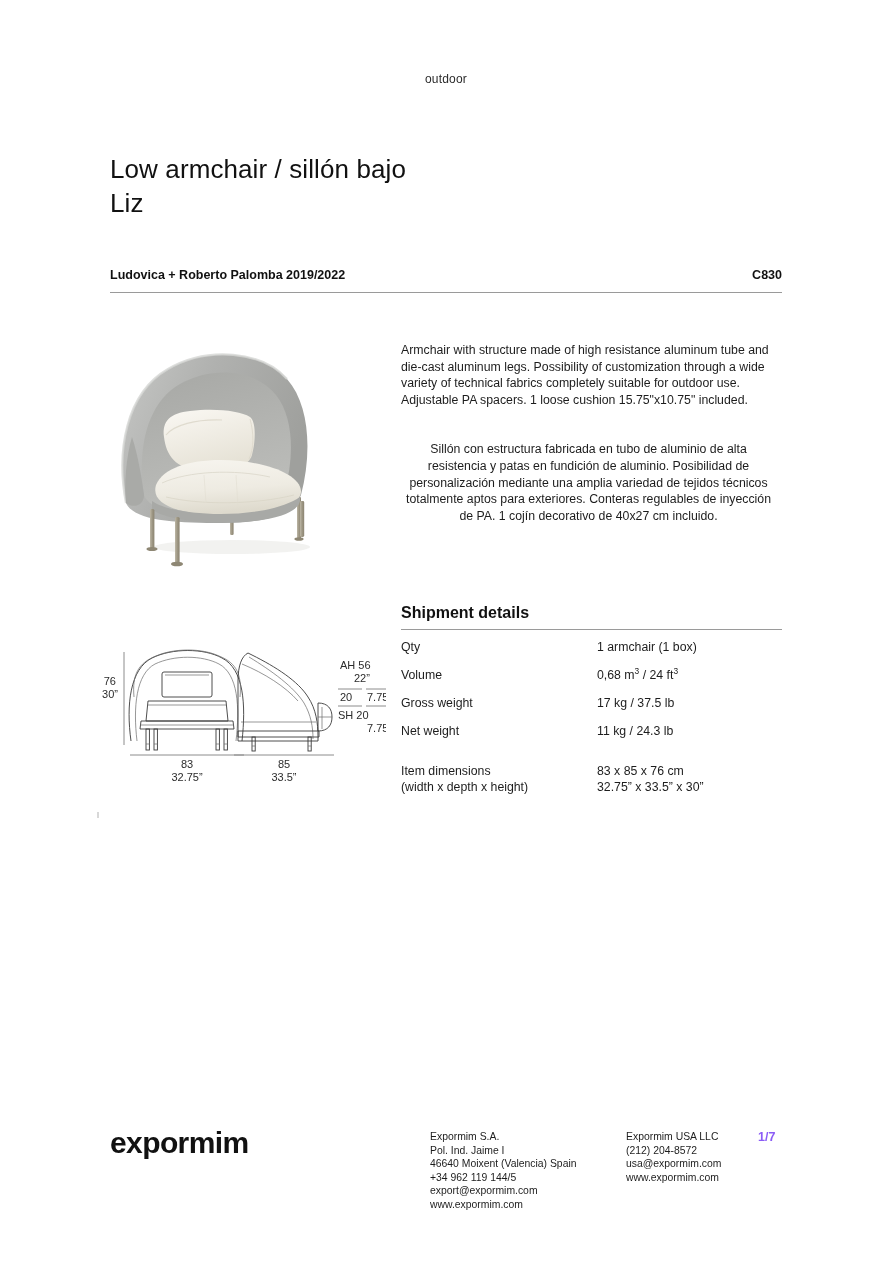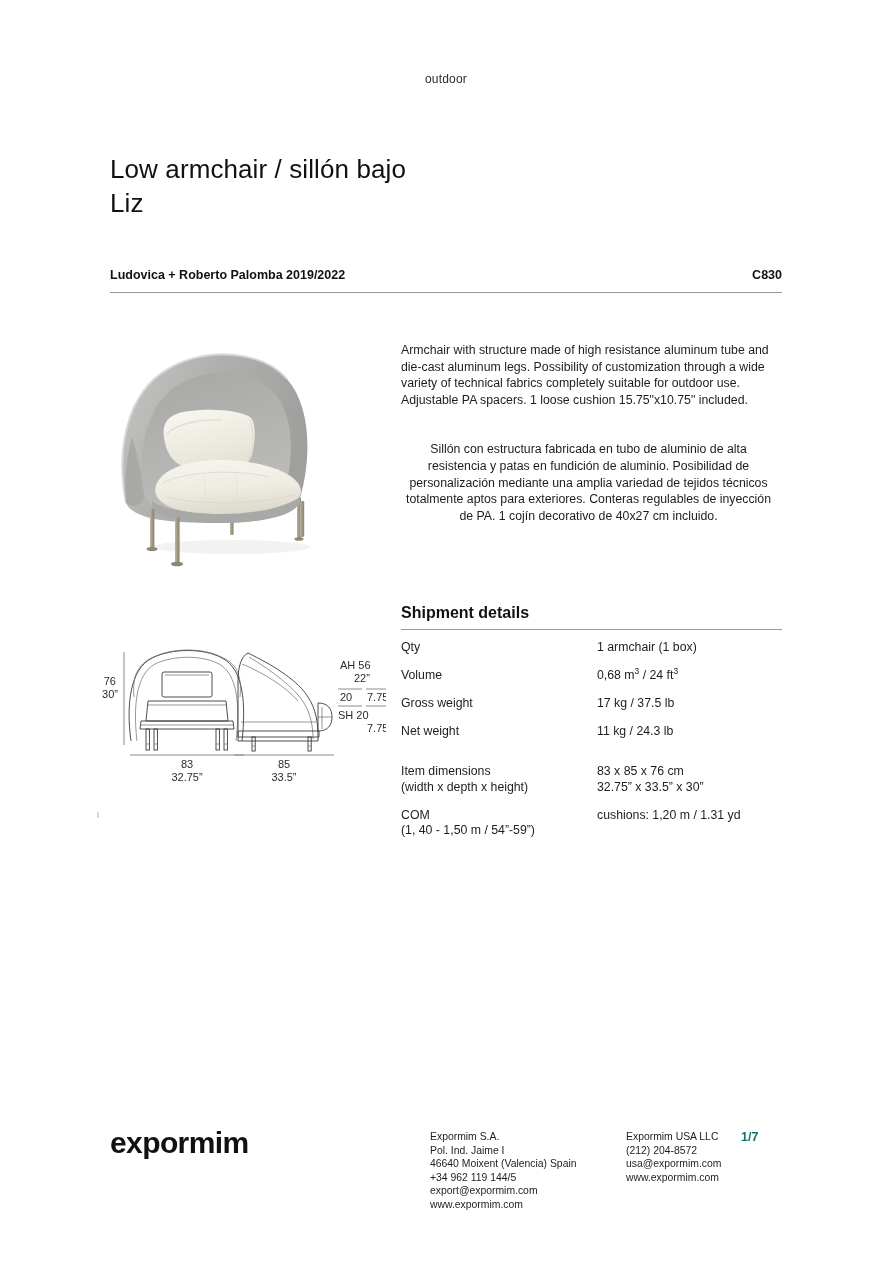--- a/index.html
+++ b/index.html
@@ -106,24 +106,24 @@
     font-size: 30px;
     font-weight: bold;
     letter-spacing: -0.6px;
     color: #111;
   }
   .addr1 { position: absolute; left: 292px; top: 12px; }
   .addr2 { position: absolute; left: 488px; top: 12px; }
   .addr-line { font-size: 10.4px; line-height: 13.6px; color: #1d1d1d; white-space: nowrap; padding-left: 28px; }
   .pageno {
     position: absolute;
-    left: 631px; top: 12px;
+    left: 648px; top: 12px;
     font-size: 12.5px;
     font-weight: bold;
-    color: #0f766e;
+    color: #8b5cf6;
   }
   .artifact {
     position: absolute;
     left: 97px; top: 812px;
     width: 2px; height: 6px;
     background: #d8d8d8;
   }
 </style>
 </head>
 <body>
@@ -352,27 +352,20 @@
         </tr>
         <tr class="gap">
           <td class="k">
             <span class="sub">Item dimensions</span>
             <span class="sub">(width x depth x height)</span>
           </td>
           <td class="v">
             <span class="sub">83 x 85 x 76 cm</span>
             <span class="sub">32.75” x 33.5” x 30”</span>
           </td>
-        </tr>
-        <tr>
-          <td class="k">
-            <span class="sub">COM</span>
-            <span class="sub">(1, 40 - 1,50 m / 54”-59”)</span>
-          </td>
-          <td class="v">cushions: 1,20 m / 1.31 yd</td>
         </tr>
       </tbody>
     </table>
   </div>
 
   <div class="footer">
     <div class="logo">expormim</div>
     <div class="addr1">
       <div class="addr-line">Expormim S.A.</div>
       <div class="addr-line">Pol. Ind. Jaime I</div>

